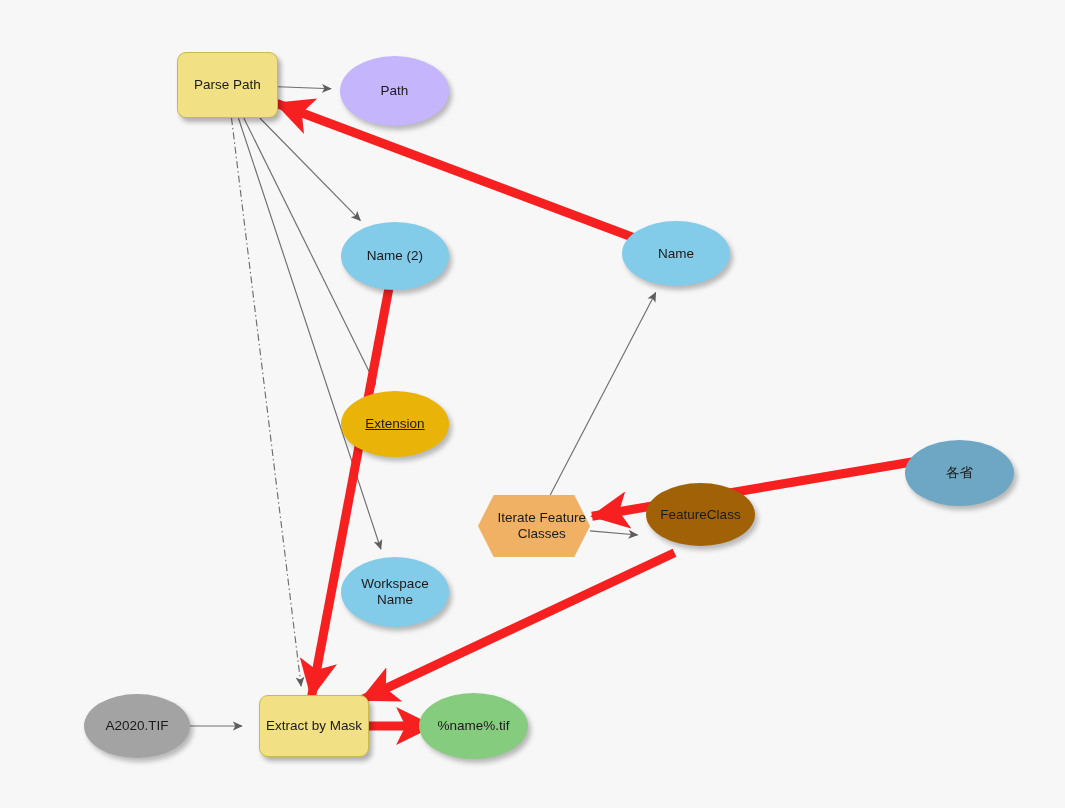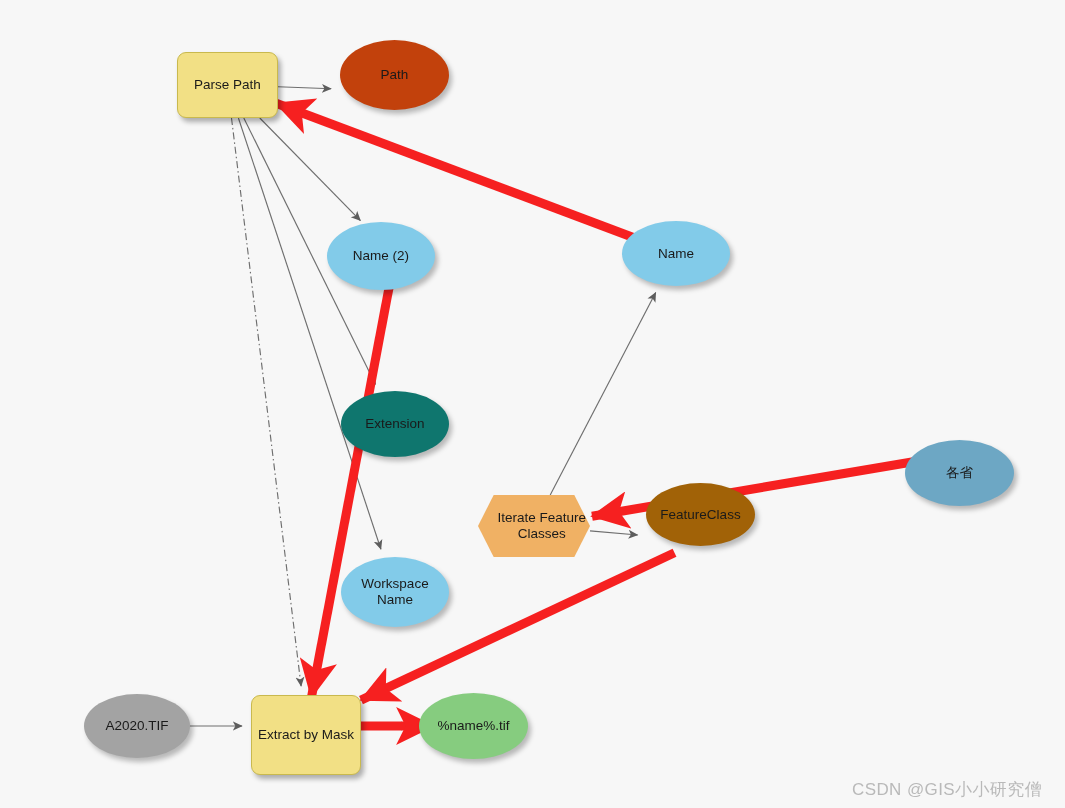--- a/index.html
+++ b/index.html
@@ -104,52 +104,51 @@
         <line x1="914.9" y1="461.5" x2="592.0" y2="516.2" stroke="#f62020" stroke-width="9" marker-end="url(#arrow-red)"></line>
         <line x1="674.5" y1="552.7" x2="361.0" y2="700.1" stroke="#f62020" stroke-width="9" marker-end="url(#arrow-red)"></line>
         <line x1="349.0" y1="726.0" x2="433.0" y2="726.0" stroke="#f62020" stroke-width="9" marker-end="url(#arrow-red)"></line>
       </g>
   </svg>
 
   <div id="node-layer">
       <div class="node tool" style="left: 177px; top: 52px; width: 101px; height: 66px; background: rgb(242, 224, 133);">
         <span class="lbl">Parse Path</span>
       </div>
-      <div class="node ellipse" style="left: 340px; top: 40px; width: 109px; height: 70px; background: #c2410c; border: none;">
+      <div class="node ellipse" style="left: 340px; top: 56px; width: 109px; height: 70px; background: #c4b5fd; border: none;">
         <span class="lbl">Path</span>
       </div>
-      <div class="node ellipse" style="left: 327px; top: 222px; width: 108px; height: 68px; background: rgb(130, 203, 233); border: none;">
+      <div class="node ellipse" style="left: 341px; top: 222px; width: 108px; height: 68px; background: rgb(130, 203, 233); border: none;">
         <span class="lbl">Name (2)</span>
       </div>
       <div class="node ellipse" style="left: 622px; top: 221px; width: 108px; height: 65px; background: rgb(130, 203, 233); border: none;">
         <span class="lbl">Name</span>
       </div>
-      <div class="node ellipse" style="left: 341px; top: 391px; width: 108px; height: 66px; background: #0f766e; border: none;">
+      <div class="node ellipse" style="left: 341px; top: 391px; width: 108px; height: 66px; background: #eab308; border: none; text-decoration: underline;">
         <span class="lbl">Extension</span>
       </div>
       <div class="node ellipse" style="left: 341px; top: 557px; width: 108px; height: 70px; background: rgb(130, 203, 233); border: none;">
         <span class="lbl">Workspace
 Name</span>
       </div>
       <div class="node hexagon" style="left: 478px; top: 495px; width: 112px; height: 62px; background: rgb(240, 177, 100); border: none;">
         <span class="lbl">Iterate Feature
 Classes</span>
       </div>
       <div class="node ellipse" style="left: 646px; top: 483px; width: 109px; height: 63px; background: #a16207; border: none;">
         <span class="lbl">FeatureClass</span>
       </div>
       <div class="node ellipse" style="left: 905px; top: 440px; width: 109px; height: 66px; background: rgb(109, 167, 196); border: none;">
         <span class="lbl">各省</span>
       </div>
       <div class="node ellipse" style="left: 84px; top: 694px; width: 106px; height: 64px; background: #a3a3a3; border: none;">
         <span class="lbl">A2020.TIF</span>
       </div>
-      <div class="node tool" style="left: 251px; top: 695px; width: 110px; height: 80px; background: rgb(242, 224, 133);">
+      <div class="node tool" style="left: 259px; top: 695px; width: 110px; height: 62px; background: rgb(242, 224, 133);">
         <span class="lbl">Extract by Mask</span>
       </div>
       <div class="node ellipse" style="left: 419px; top: 693px; width: 109px; height: 66px; background: rgb(134, 204, 127); border: none;">
         <span class="lbl">%name%.tif</span>
       </div>
     </div>
 
-  <div class="watermark" style="left: 852px; top: 778px;">CSDN @GIS小小研究僧</div>
 
 </div>
 
 </body></html>

